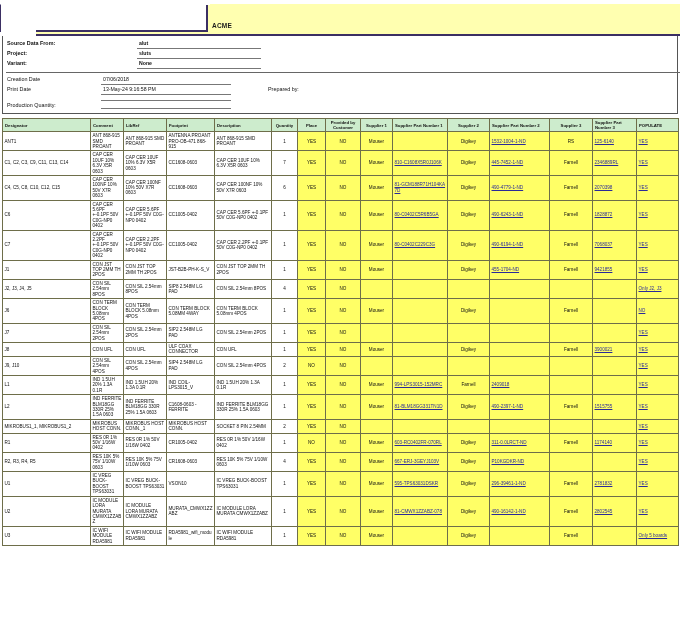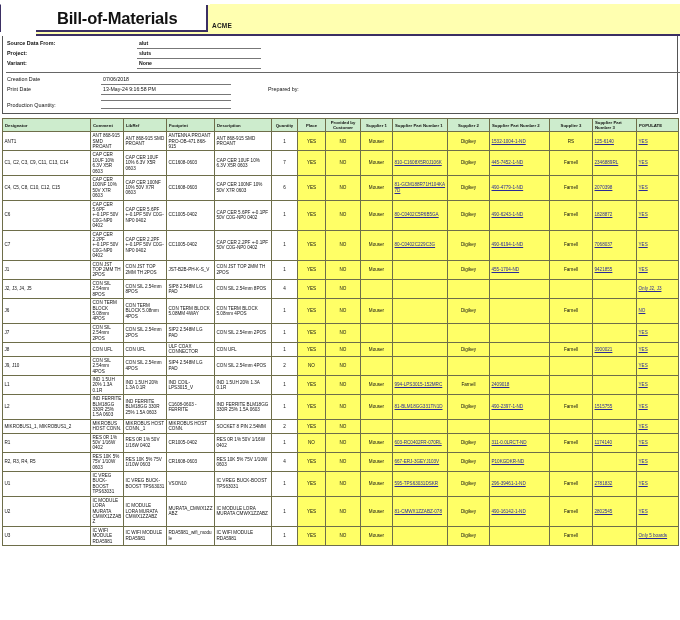--- a/index.html
+++ b/index.html
@@ -170,21 +170,20 @@
 </head>
 <body>
 
 <div id="page">
 
   <div class="banner"></div>
   <div class="logo-box"></div>
   <div class="logo-text">ACME</div>
 
   <div class="title-frame"></div>
-  <div class="doc-title">Bill-of-Materials</div>
 
   <div class="hdr-top-rule"></div>
   <div class="hdr">
 
     <div class="fld-label" style="left:4px; top:4px;">Source Data From:</div>
     <div class="fld-value" style="left:136px; top:4px;">alut</div>
     <div class="fld-rule" style="left:134px; top:12px; width:124px;"></div>
 
     <div class="fld-label" style="left:4px; top:14px;">Project:</div>
     <div class="fld-value" style="left:136px; top:14px;">sluts</div>

